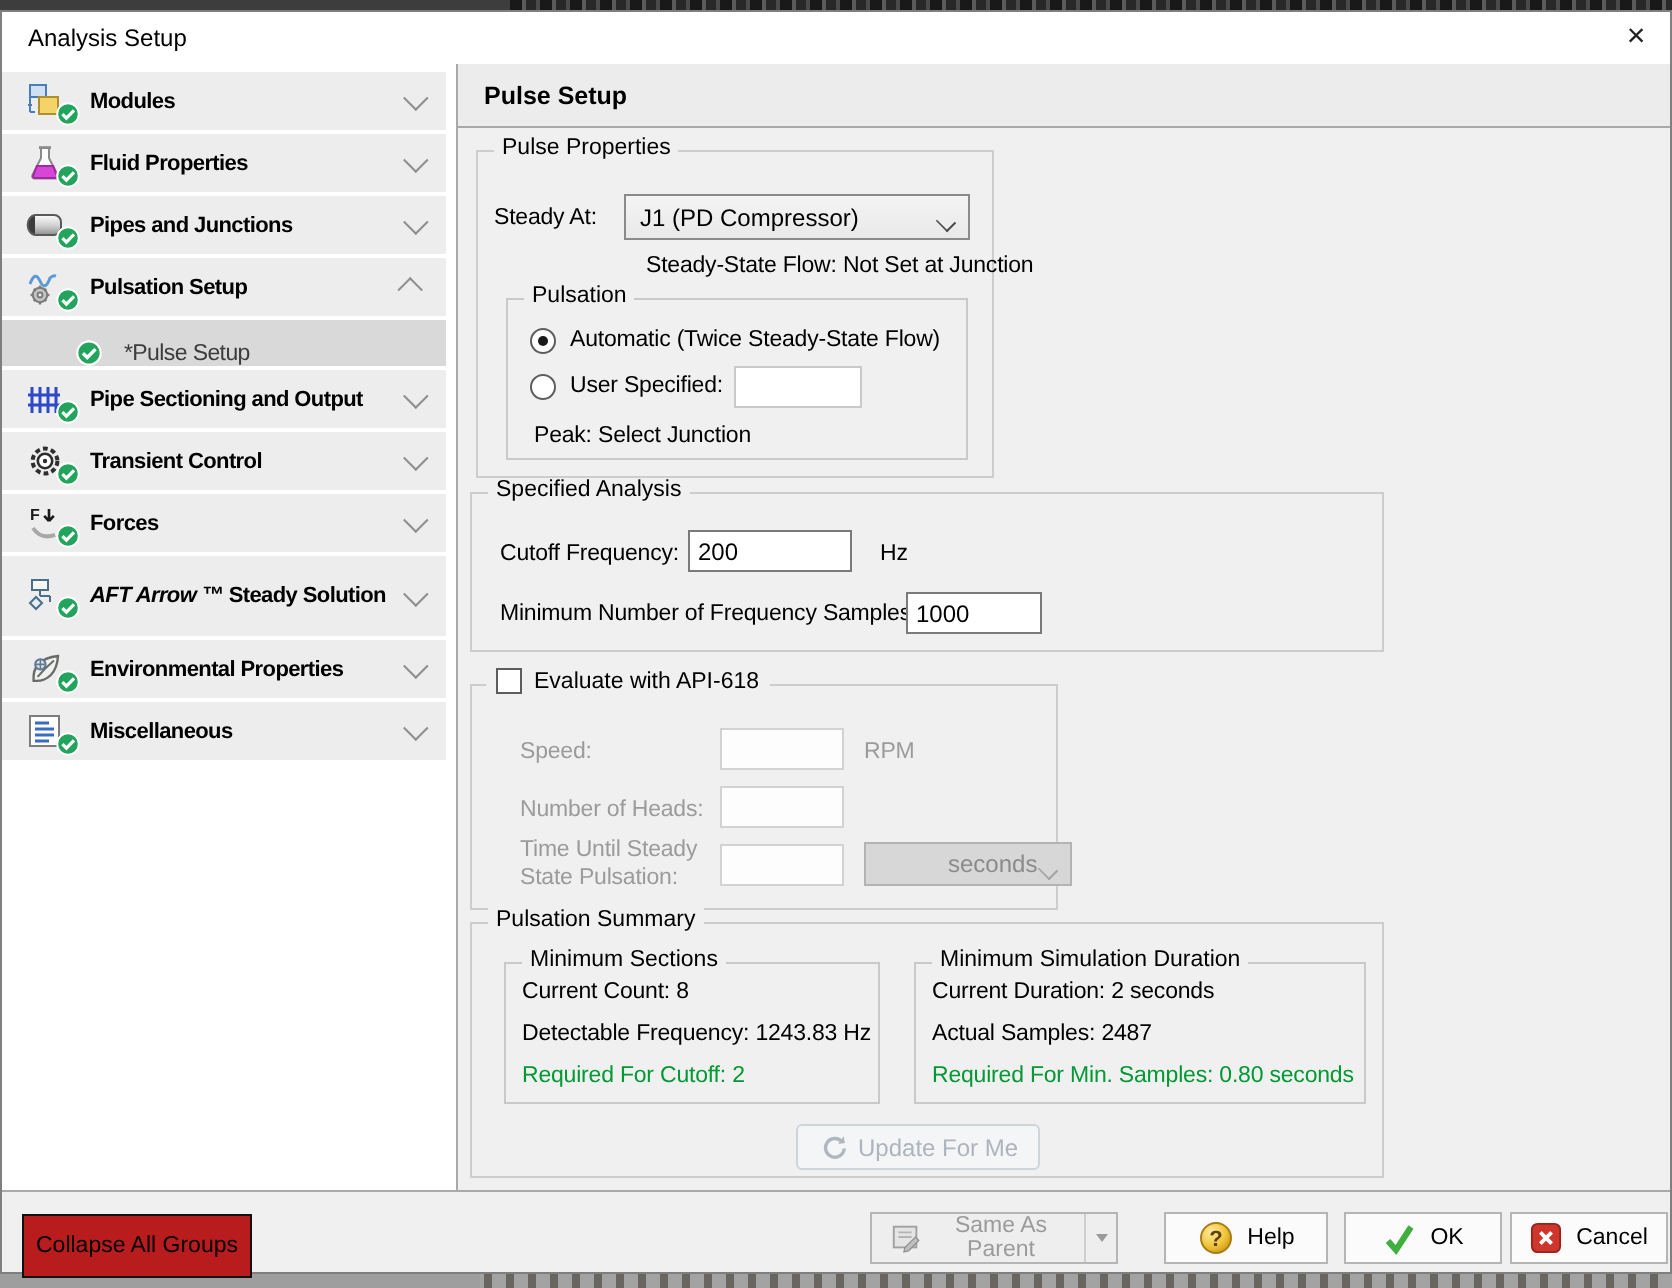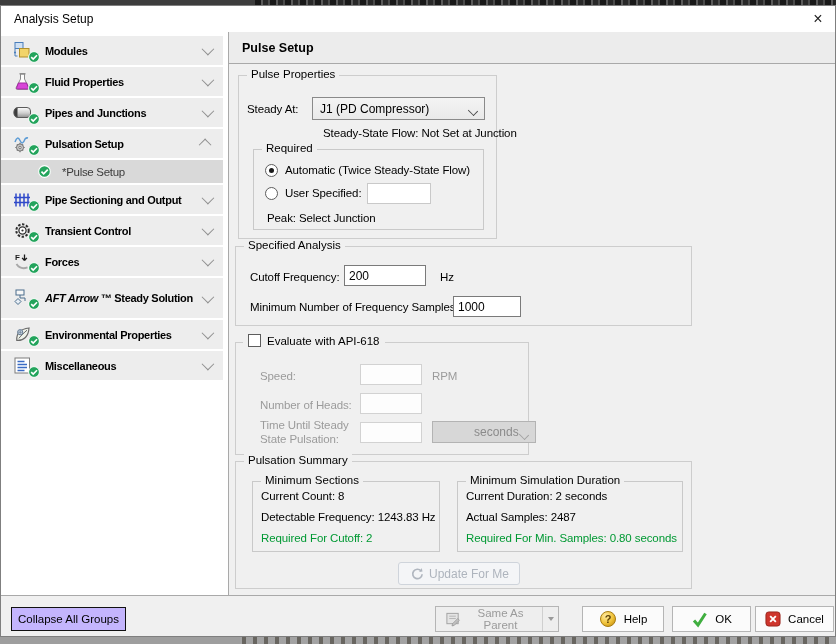--- a/index.html
+++ b/index.html
@@ -23,21 +23,21 @@
   .titlebar .title { font-size:12px; }
   .titlebar .close { margin-left:auto; width:34px; height:26px; display:flex; align-items:center; justify-content:center;
     font-size:16px; color:#222; cursor:default; }
 
   .body { flex:1 1 auto; display:flex; background:#fff; border-bottom:1px solid #a9a9a9; min-height:0; }
 
   
   .sidebar { width:227px; flex:0 0 auto; background:#fff; padding-top:4px; position:relative; }
   .nav-row { height:29px; margin:0 5px 2px 0; background:#ededed; display:flex; align-items:center; padding:0 8px 0 11px; }
   .nav-row.tall { height:40px; }
-  .nav-child { height:23px; margin:0 5px 2px 0; background:#ededed; display:flex; align-items:center; padding:0 8px 0 37px; }
+  .nav-child { height:23px; margin:0 5px 2px 0; background:#ededed; display:flex; align-items:flex-end; padding:0 8px 0 37px; }
   .nav-child.selected { background:#d9d9d9; }
   .nav-label { font-weight:bold; font-size:11px; letter-spacing:-0.3px; white-space:nowrap; flex:1 1 auto; padding-left:9px; color:#000; }
   .nav-label.two-line { white-space:normal; line-height:12.5px; }
   .nav-child .nav-label { font-weight:normal; font-size:11.5px; color:#3c3c3c; padding-left:7px; }
   .si { position:relative; width:24px; height:22px; flex:0 0 auto; }
   .si svg.glyph { position:absolute; left:0; top:0; }
   .si svg.badge { position:absolute; right:-4px; bottom:-1px; }
   .chev { width:9px; height:9px; border-right:1.6px solid #8e8e8e; border-bottom:1.6px solid #8e8e8e; flex:0 0 auto; margin-right:4px; }
   .chev.down { transform:rotate(45deg) translateY(-2px); }
   .chev.up   { transform:rotate(-135deg) translateY(-2px); }
@@ -70,21 +70,21 @@
 
   .legend-check { position:absolute; top:-9px; left:7px; background:#f0f0f0; padding:0 5px; display:flex; align-items:center; gap:6px; font-size:11.5px; white-space:nowrap; }
 
   .ubtn { position:absolute; height:23px; border:1px solid #cfd4db; border-radius:3px; background:#f4f5f7; color:#aeb4bd;
     display:flex; align-items:center; gap:5px; padding:0 10px; font-size:12px; }
 
   
   .footer { height:40px; flex:0 0 auto; background:#f0f0f0; position:relative; }
   .btn { position:absolute; top:10px; height:26px; background:#fbfbfb; border:1px solid #b5b5b5;
     display:flex; align-items:center; justify-content:center; gap:7px; font-size:11.5px; }
-  .btn.focused { border:1px solid #111; top:11px; height:24px; background:#c4b5fd; }
+  .btn.focused { border:1px solid #111; top:11px; height:32px; background:#b91c1c; }
   .btn.dis { background:#eeeeee; color:#9b9b9b; }
   .dd-split { width:16px; height:100%; border-left:1px solid #cfcfcf; display:flex; align-items:center; justify-content:center; margin-left:2px; }
   .dd-split .tri { width:0; height:0; border-left:3.5px solid transparent; border-right:3.5px solid transparent; border-top:4px solid #9a9a9a; }
 </style>
 </head>
 <body>
 
 <div class="sliver-top"></div>
 <div class="sliver-bottom"></div>
 
@@ -291,21 +291,21 @@
         <div class="group" style="left:9px; top:11px; width:259px; height:164px;">
           <span class="legend">Pulse Properties</span>
           <span class="lbl" style="left:8px; top:27px;">Steady At:</span>
           <div class="combo" style="left:73px; top:21px; width:173px;">
             <span>J1 (PD Compressor)</span>
             <span class="carrow"></span>
           </div>
           <span class="lbl" style="left:84px; top:51px;">Steady-State Flow: Not Set at Junction</span>
 
           <div class="group" style="left:14px; top:73px; width:231px; height:81px; border-color:#c9c9c9;">
-            <span class="legend">Required</span>
+            <span class="legend">Pulsation</span>
             <span class="radio checked" style="left:11px; top:14px;"></span>
             <span class="lbl" style="left:31px; top:14px;">Automatic (Twice Steady-State Flow)</span>
             <span class="radio" style="left:11px; top:37px;"></span>
             <span class="lbl" style="left:31px; top:37px;">User Specified:</span>
             <input class="tbox" style="left: 113px; top: 33px; width: 64px; border-color: rgb(201, 201, 201);" value="">
             <span class="lbl" style="left:13px; top:62px;">Peak: Select Junction</span>
           </div>
         </div>
 
         <div class="group" style="left:6px; top:182px; width:457px; height:80px;">

